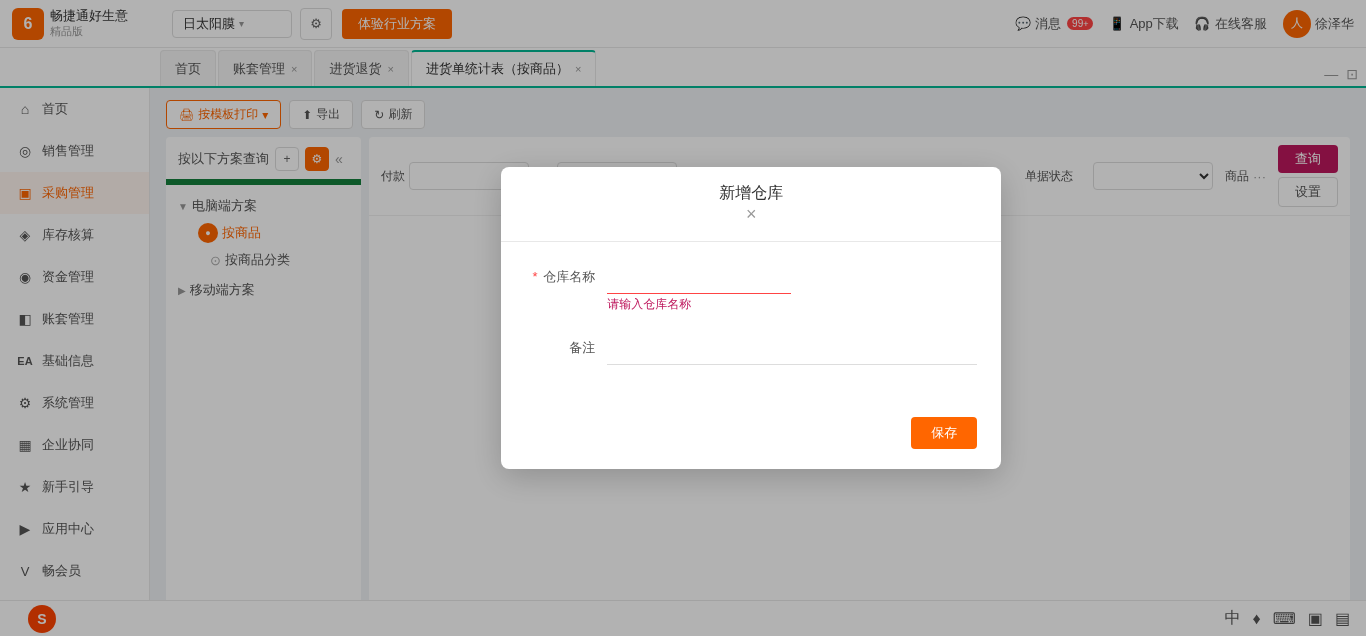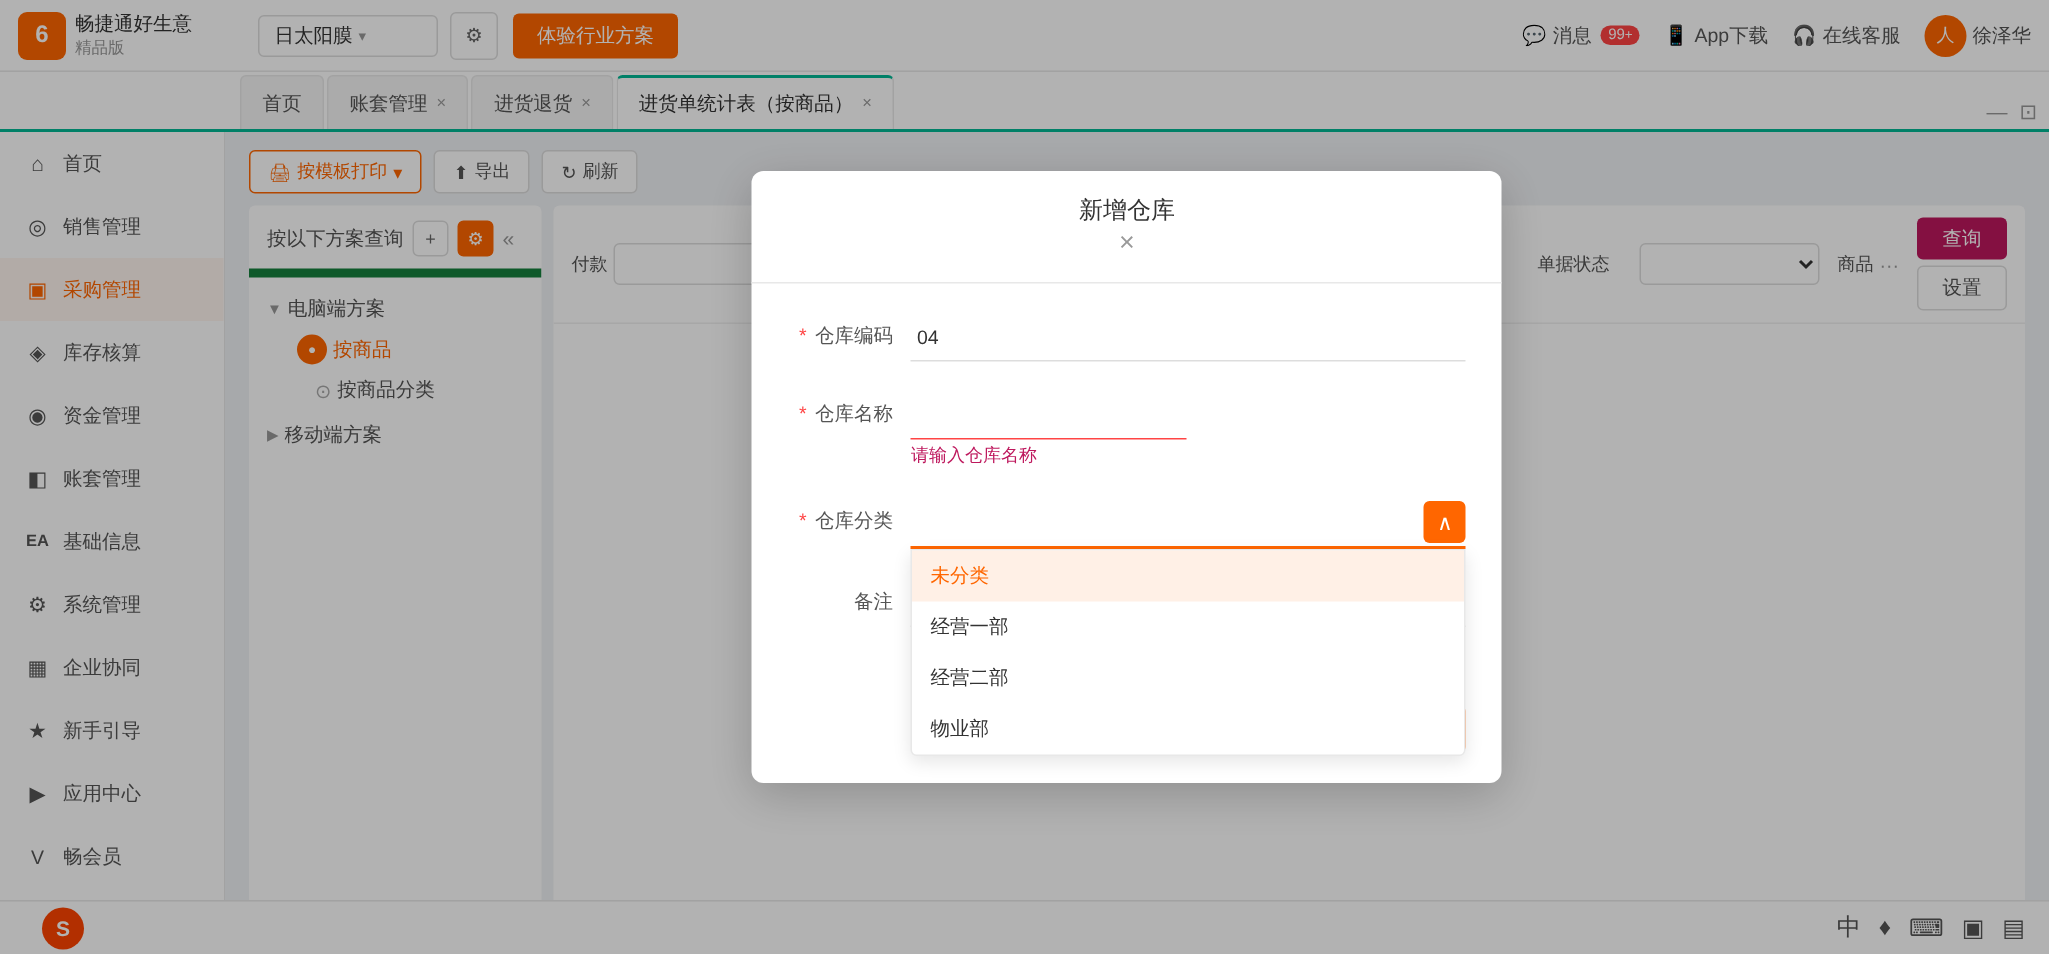--- a/index.html
+++ b/index.html
@@ -461,59 +461,34 @@
   </div>
 </div>
 
 <div class="modal">
   <div class="modal-header">
     <span class="modal-title">新增仓库</span>
     <span class="modal-close">×</span>
   </div>
   <div class="modal-body">
 
-    <div class="form-row">
-      <label class="form-label">
-        <span class="required">*</span>
-        <span>仓库编码</span>
-      </label>
-      <input class="form-input" type="text" value="04" style="">
-    </div>
 
     <div class="form-row" style="flex-direction:column; align-items:stretch;">
       <div style="display:flex; align-items:flex-start; gap:12px;">
         <label class="form-label">
           <span class="required">*</span>
           <span>仓库名称</span>
         </label>
         <div class="form-input-wrapper">
           <input class="form-input error" type="text" style="">
           <span class="error-msg">请输入仓库名称</span>
         </div>
       </div>
     </div>
 
-    <div class="form-row">
-      <label class="form-label">
-        <span class="required">*</span>
-        <span>仓库分类</span>
-      </label>
-      <div class="category-dropdown-wrapper">
-        <div class="category-input-row">
-          <input class="category-input" type="text" style="">
-          <div class="category-arrow">∧</div>
-        </div>
-        <div class="dropdown-list">
-          <div class="dropdown-item selected">未分类</div>
-          <div class="dropdown-item">经营一部</div>
-          <div class="dropdown-item">经营二部</div>
-          <div class="dropdown-item">物业部</div>
-        </div>
-      </div>
-    </div>
 
     <div class="form-row">
       <label class="form-label">备注</label>
       <textarea class="form-textarea" style=""></textarea>
     </div>
   </div>
 
   <div class="modal-footer">
     <button class="btn-save">保存</button>
   </div>

